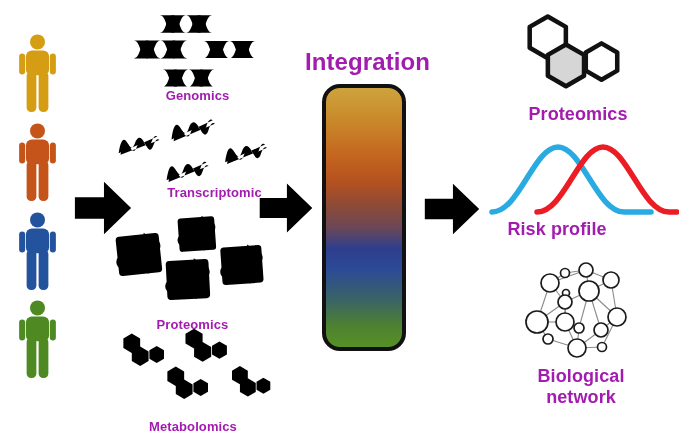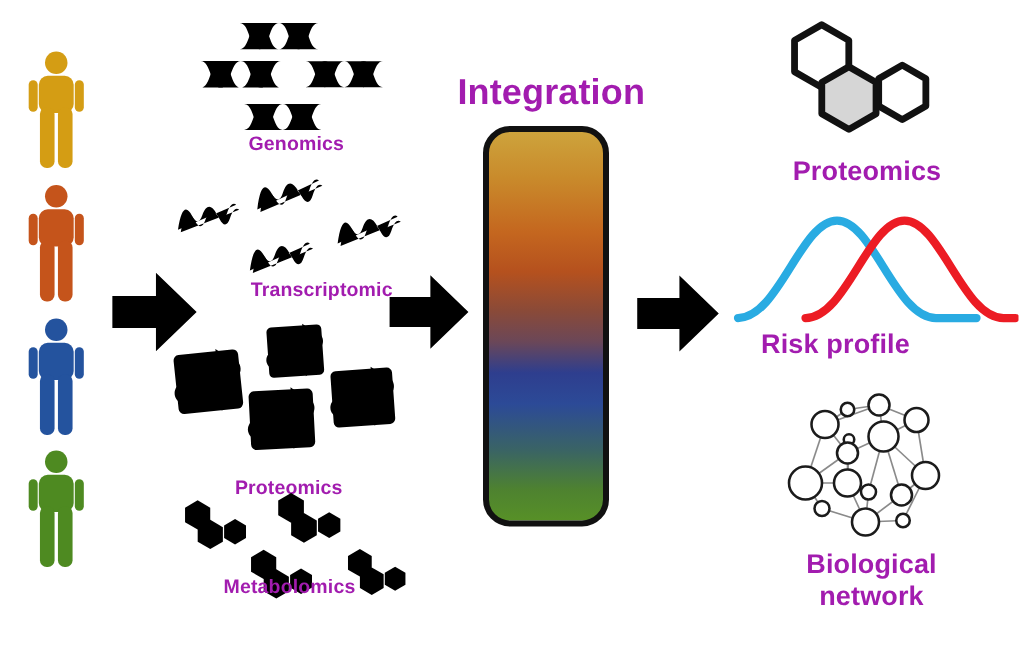--- a/index.html
+++ b/index.html
@@ -160,21 +160,21 @@
       </svg>
     <svg class="abs hexes" style="left:179px;top:326px;color:#6189C6" width="53" height="41" viewBox="0 0 74 52">
         <use href="#sym-hex3"></use>
       </svg>
     <svg class="abs hexes" style="left:161px;top:365px;color:#69A858" width="52" height="38" viewBox="0 0 74 52">
         <use href="#sym-hex3"></use>
       </svg>
     <svg class="abs hexes" style="left:226px;top:363px;color:#DFAE3C" width="49" height="39" viewBox="0 0 74 52">
         <use href="#sym-hex3"></use>
       </svg>
-    <div class="label" style="left:133px;top:384px;width:120px">Metabolomics</div>
+    <div class="label" style="left:133px;top:420px;width:120px">Metabolomics</div>
   </div>
 
   <div class="label label-integration" style="left:300px;top:48px;width:135px">Integration</div>
   <div class="int-bar"></div>
 
   <div>
     <svg class="abs bio-hex" style="left:516px;top:14px" width="112" height="80" viewBox="0 0 74 52">
       <polygon points="21,1.2 32.95,8.1 32.95,21.9 21,28.8 9.05,21.9 9.05,8.1"></polygon>
       <polygon points="56.5,19 66.89,25 66.89,37 56.5,43 46.11,37 46.11,25"></polygon>
       <polygon class="hex-fill" points="33,19.7 44.95,26.6 44.95,40.4 33,47.3 21.05,40.4 21.05,26.6"></polygon>

